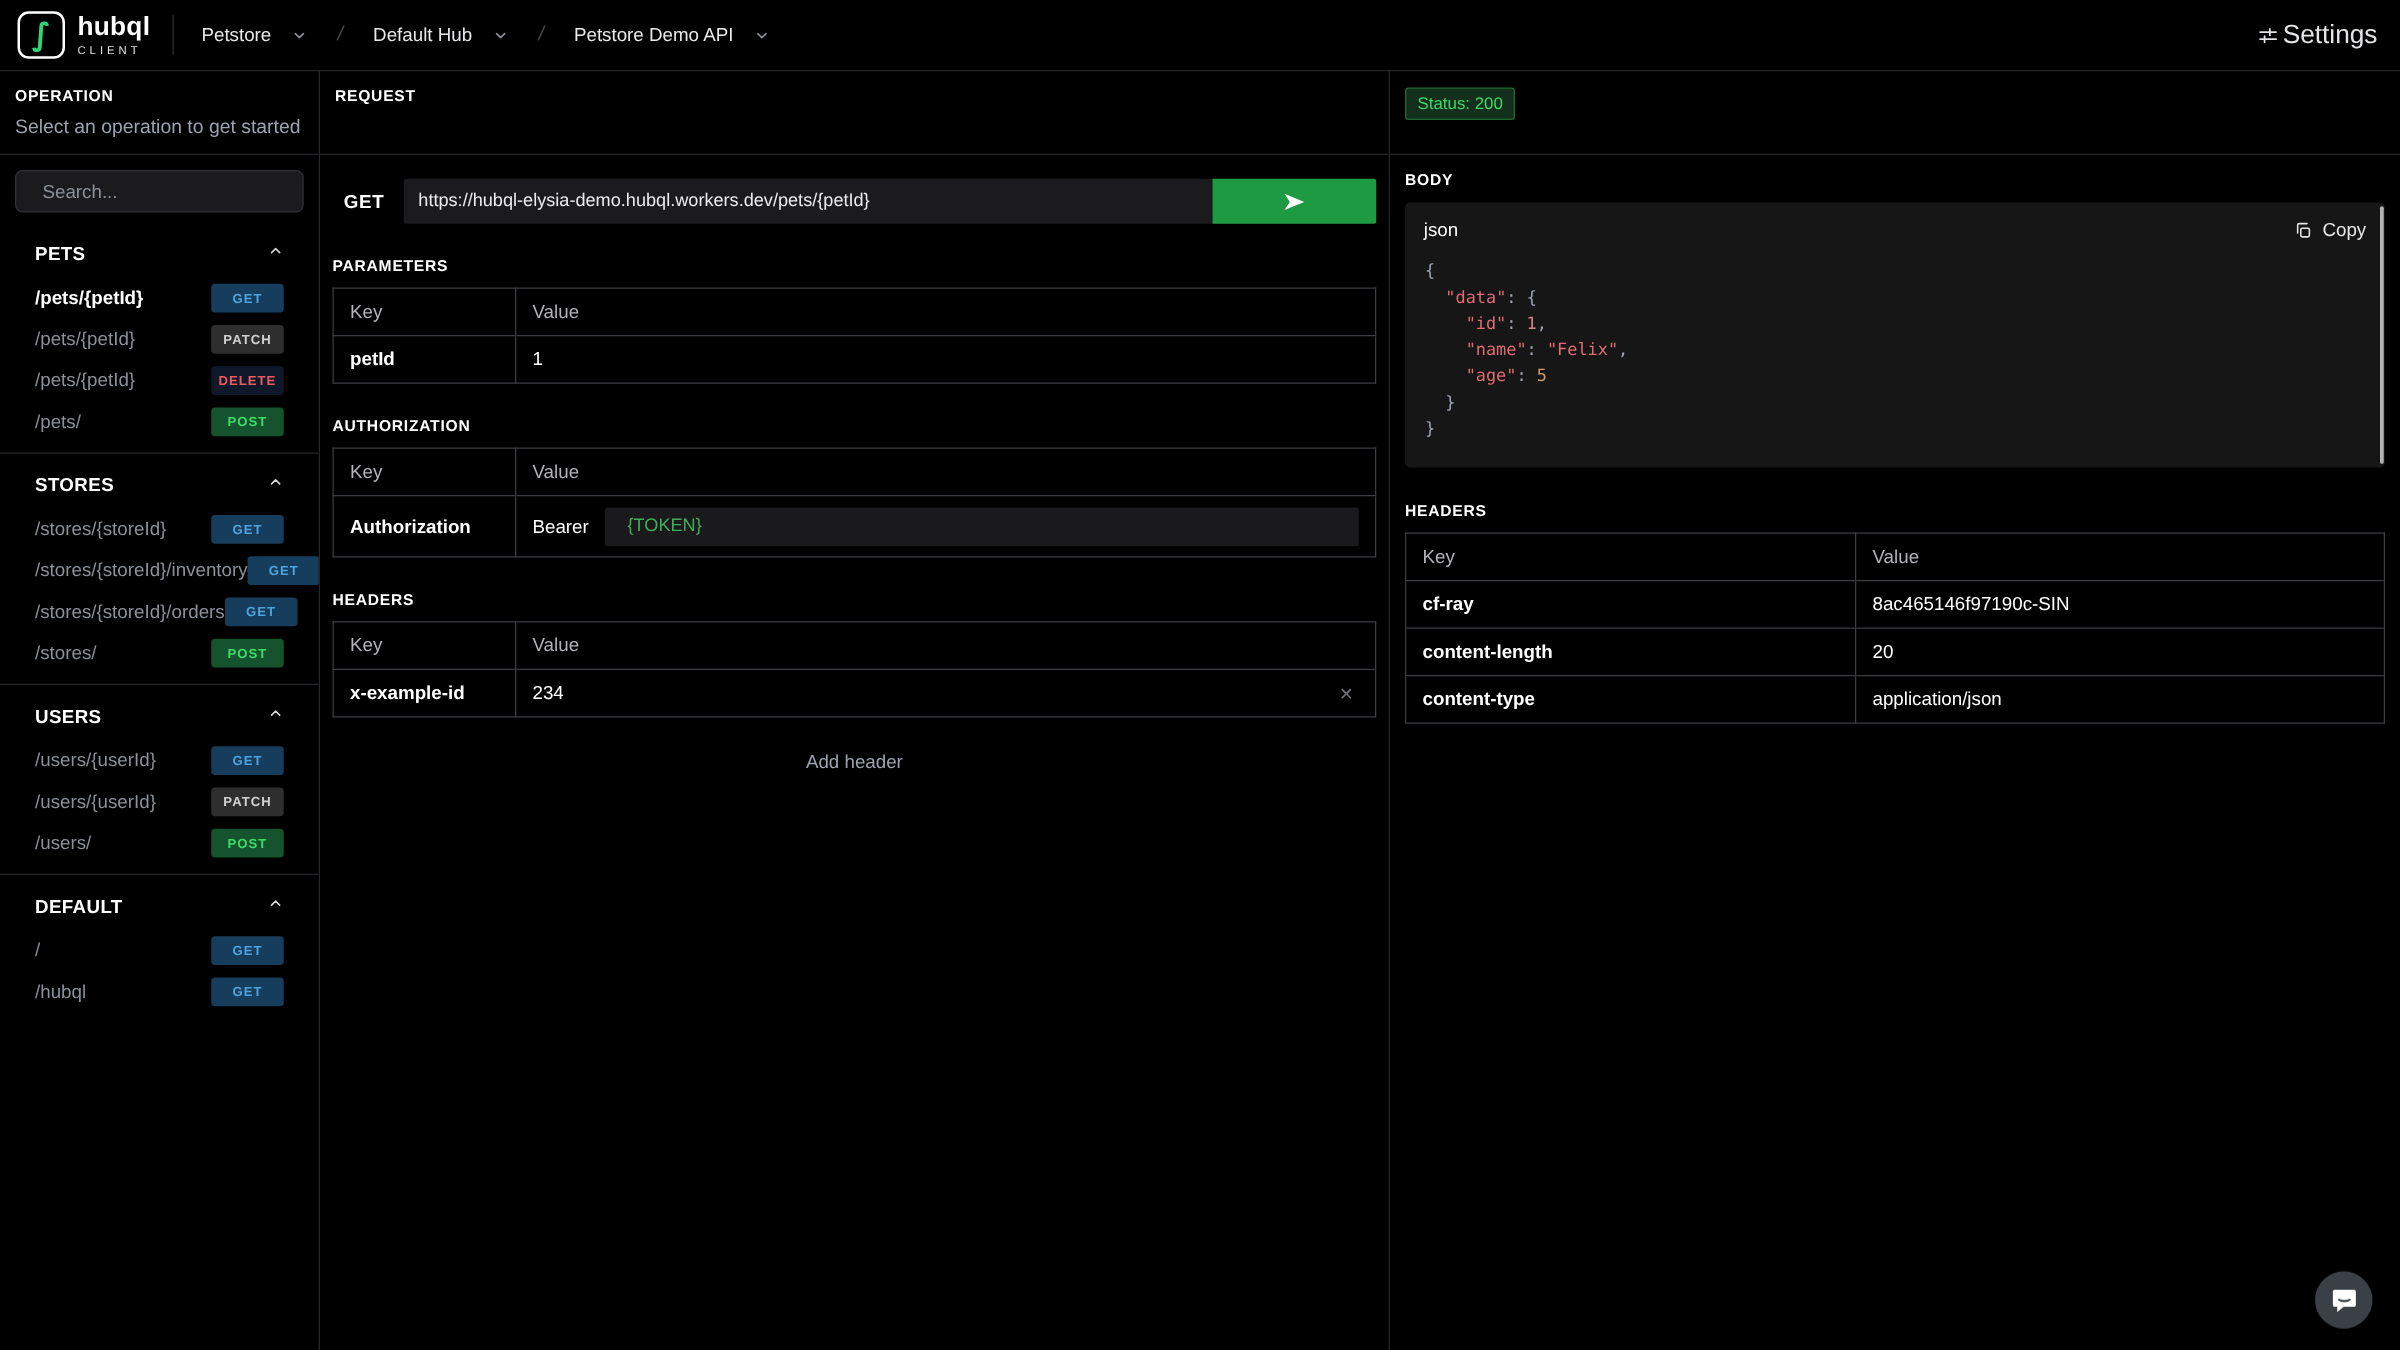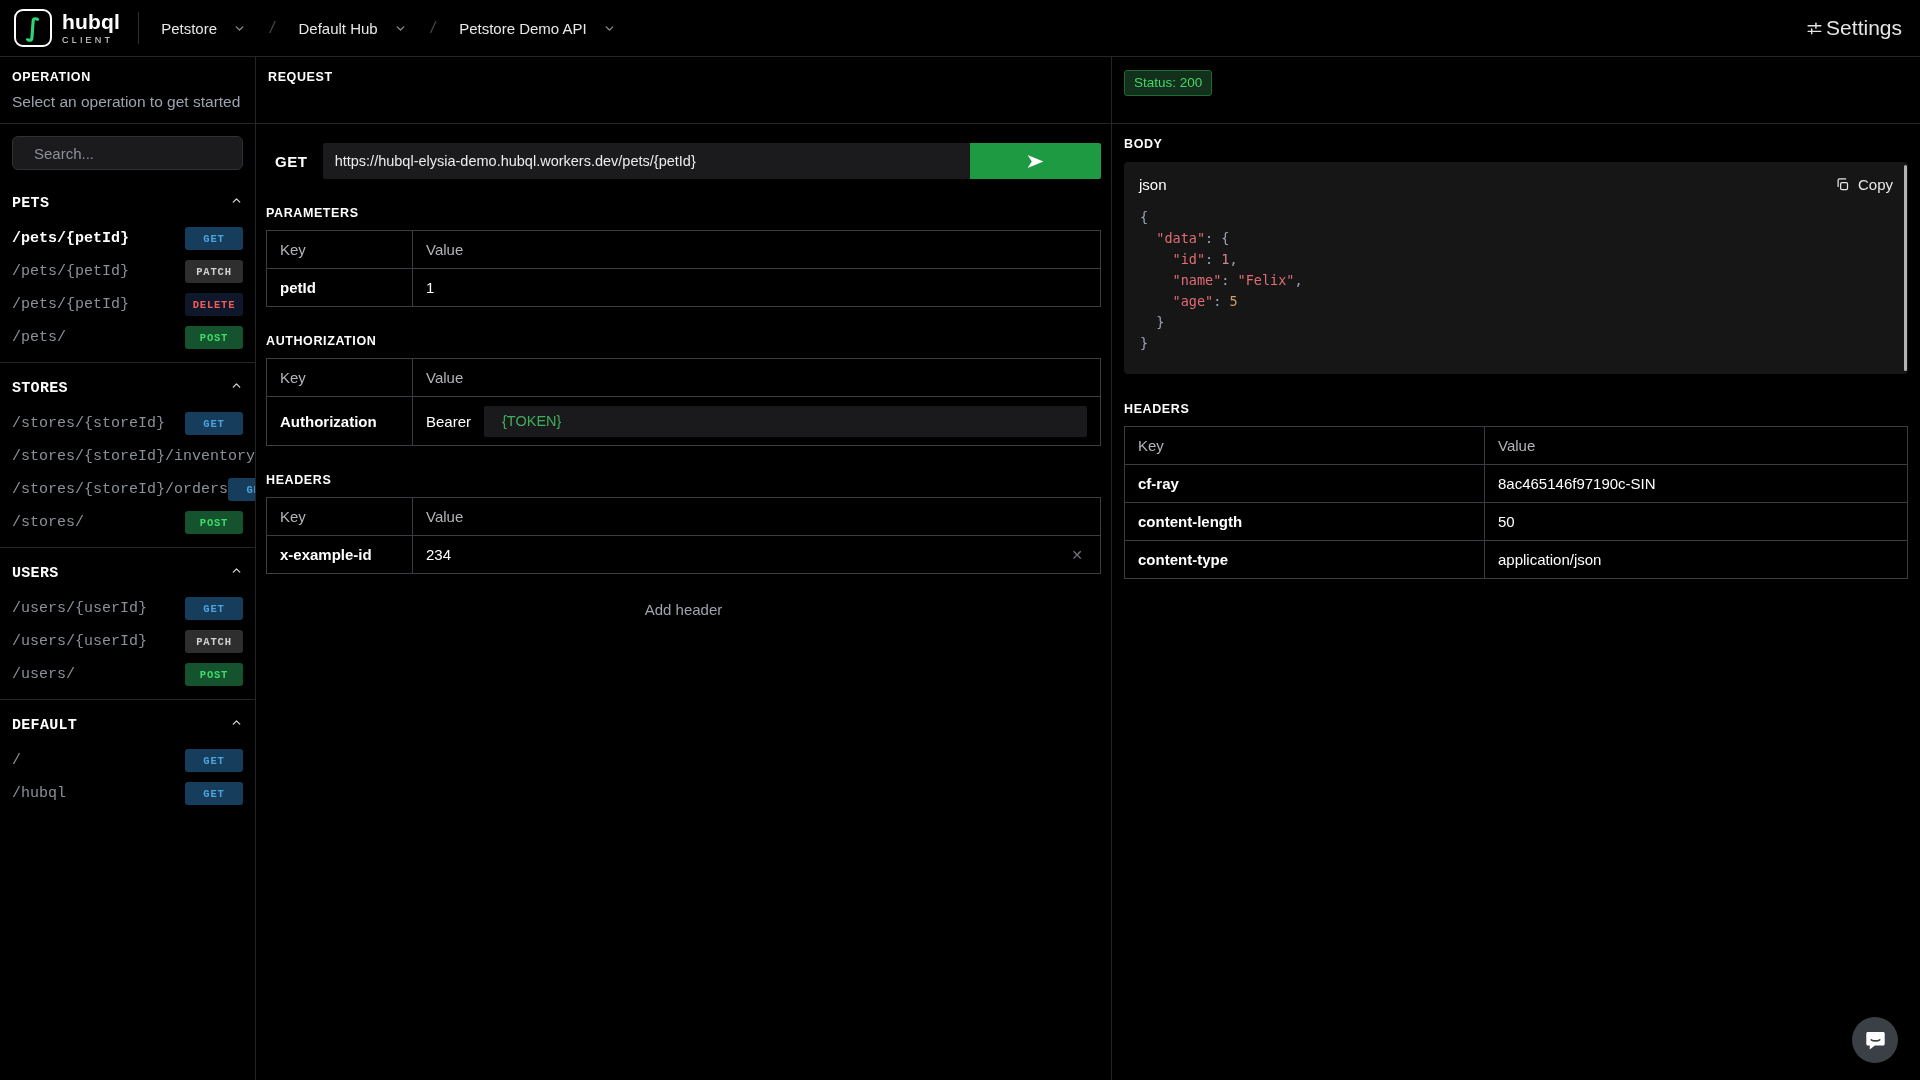--- a/index.html
+++ b/index.html
@@ -31,21 +31,21 @@
 
   .panel-head { height:67px; padding:13px 12px 0; border-bottom:1px solid #26262a; }
   .panel-title { font-size:12.5px; font-weight:bold; letter-spacing:.6px; margin-bottom:9px; }
   .panel-sub { font-size:15.5px; color:#9ca3af; }
 
   
   .sidebar-body { padding-top:12px; overflow:hidden; }
   .search { display:flex; align-items:center; gap:10px; background:#1b1b1e; border:1px solid #303036; border-radius:6px; height:34px; padding:0 11px; margin:0 12px 8px; }
   .search input { flex:1; background:transparent; border:0; outline:0; color:#e5e5e5; font-size:15px; font-family:inherit; }
   .search input::placeholder { color:#8b9099; }
-  .group { padding:6px 0 8px;font-family:Liberation Mono, monospace; }
+  .group { padding:6px 16px 8px; }
   .group + .group { border-top:1px solid #26262a; }
   .group-head { display:flex; justify-content:space-between; align-items:center; padding:10px 12px; cursor:pointer; }
   .group-name { font-size:15px; font-weight:bold; letter-spacing:.3px; }
   .op-item { display:flex; justify-content:space-between; align-items:center; padding:5px 12px; min-height:32px; cursor:pointer; }
   .op-path { font-size:15px; color:#8b9099; }
   .op-item.selected .op-path { color:#fff; font-weight:bold; }
   .badge { width:58px; height:23px; border-radius:3px; font-size:10.5px; font-weight:bold; letter-spacing:.8px; display:flex; align-items:center; justify-content:center; flex:none; }
 
   
   .main-body { padding:12px 10px; }
@@ -362,21 +362,21 @@
             <th>Value</th>
           </tr>
         </thead>
         <tbody id="resp-headers-rows">
             <tr>
               <td class="key-cell">cf-ray</td>
               <td>8ac465146f97190c-SIN</td>
             </tr>
             <tr>
               <td class="key-cell">content-length</td>
-              <td>50</td>
+              <td>20</td>
             </tr>
             <tr>
               <td class="key-cell">content-type</td>
               <td>application/json</td>
             </tr>
           </tbody>
       </table>
 
     </div>
   </section>

